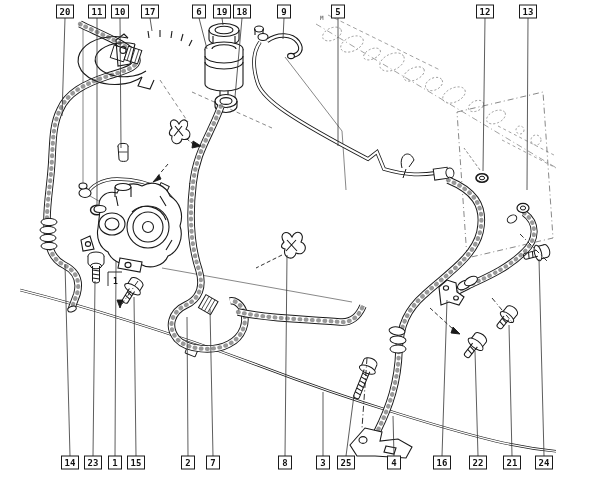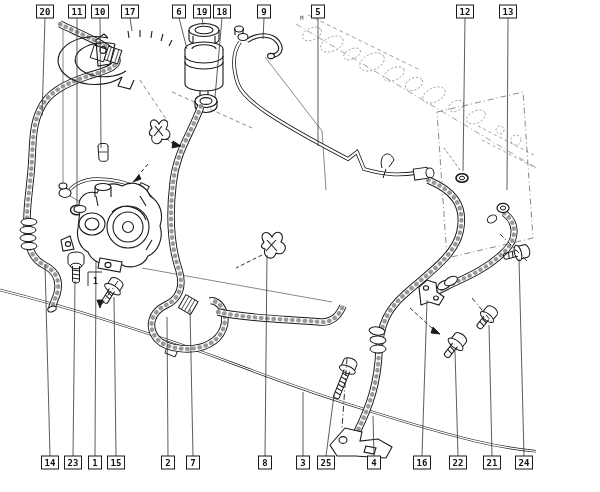--- a/index.html
+++ b/index.html
@@ -1,17 +1,17 @@
 <!DOCTYPE html>
 <html><head>
 <meta charset="utf-8">
 <style>
   html,body{margin:0;padding:0;background:#fff;}
   #stage{position:relative;width:536px;height:492px;background:#fff;overflow:hidden;
-         font-family:"DejaVu Sans","Liberation Sans",sans-serif;}
+         font-family:"DejaVu Sans","Liberation Sans",sans-serif;padding-left:20px;}
   svg{display:block}
   .co-box{fill:#fff;stroke:#1a1a1a;stroke-width:1;}
   .co-num{font-family:"DejaVu Sans Mono","Liberation Mono",monospace;font-weight:bold;
           font-size:9px;fill:#111;text-anchor:middle;}
   .leader{stroke:#333;stroke-width:0.8;fill:none;}
   .ink{stroke:#1a1a1a;fill:none;}
 </style>
 </head>
 <body>
 

